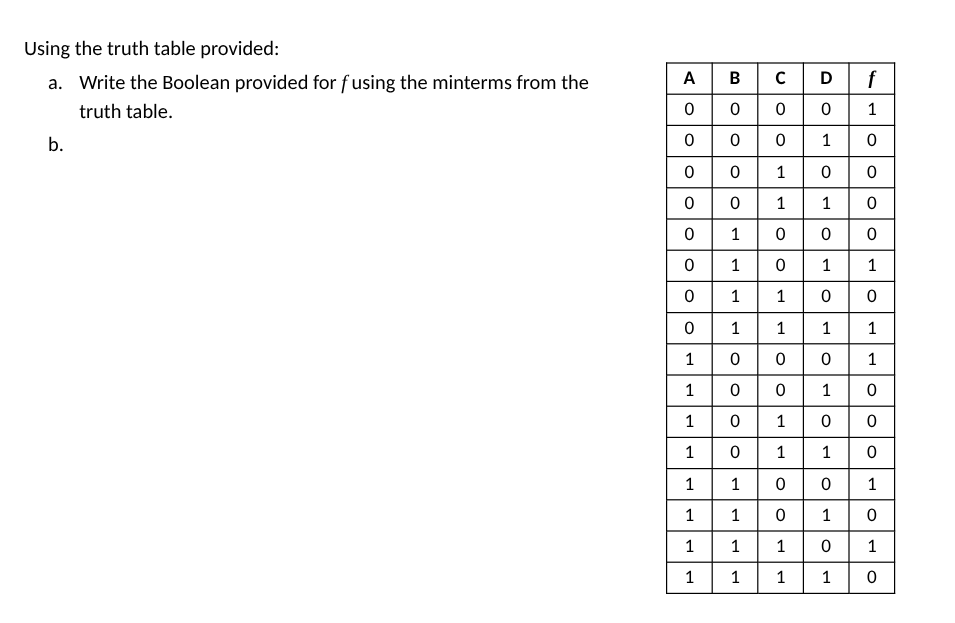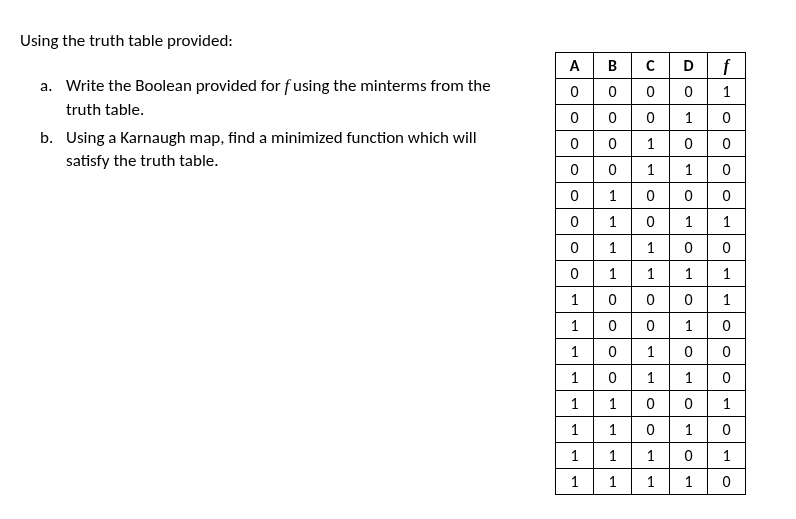--- a/index.html
+++ b/index.html
@@ -17,21 +17,21 @@
       height: 519px;
     }
     .content {
       display: flex;
       gap: 40px;
     }
     .left {
       flex: 1;
     }
     .intro {
-      margin-bottom: 23px;
+      margin-bottom: 6px;
     }
     .question-list {
       list-style: none;
       padding-left: 46px;
     }
     .question-item {
       position: relative;
       margin-bottom: 4px;
       line-height: 1.4;
     }
@@ -73,21 +73,20 @@
 <div class="content">
   <div class="left">
     <p class="intro">Using the truth table provided:</p>
     <ol class="question-list">
       <li class="question-item">
         <span class="question-marker">a.</span>
         <span>Write the Boolean provided for </span><span class="italic">f</span><span> using the minterms from the truth table.</span>
       </li>
       <li class="question-item">
         <span class="question-marker">b.</span>
-        <span>Using a Karnaugh map, find a minimized function which will satisfy the truth table.</span>
       </li>
     </ol>
   </div>
   <div class="right">
     <table>
       <thead>
         <tr>
           <th>A</th>
           <th>B</th>
           <th>C</th>

